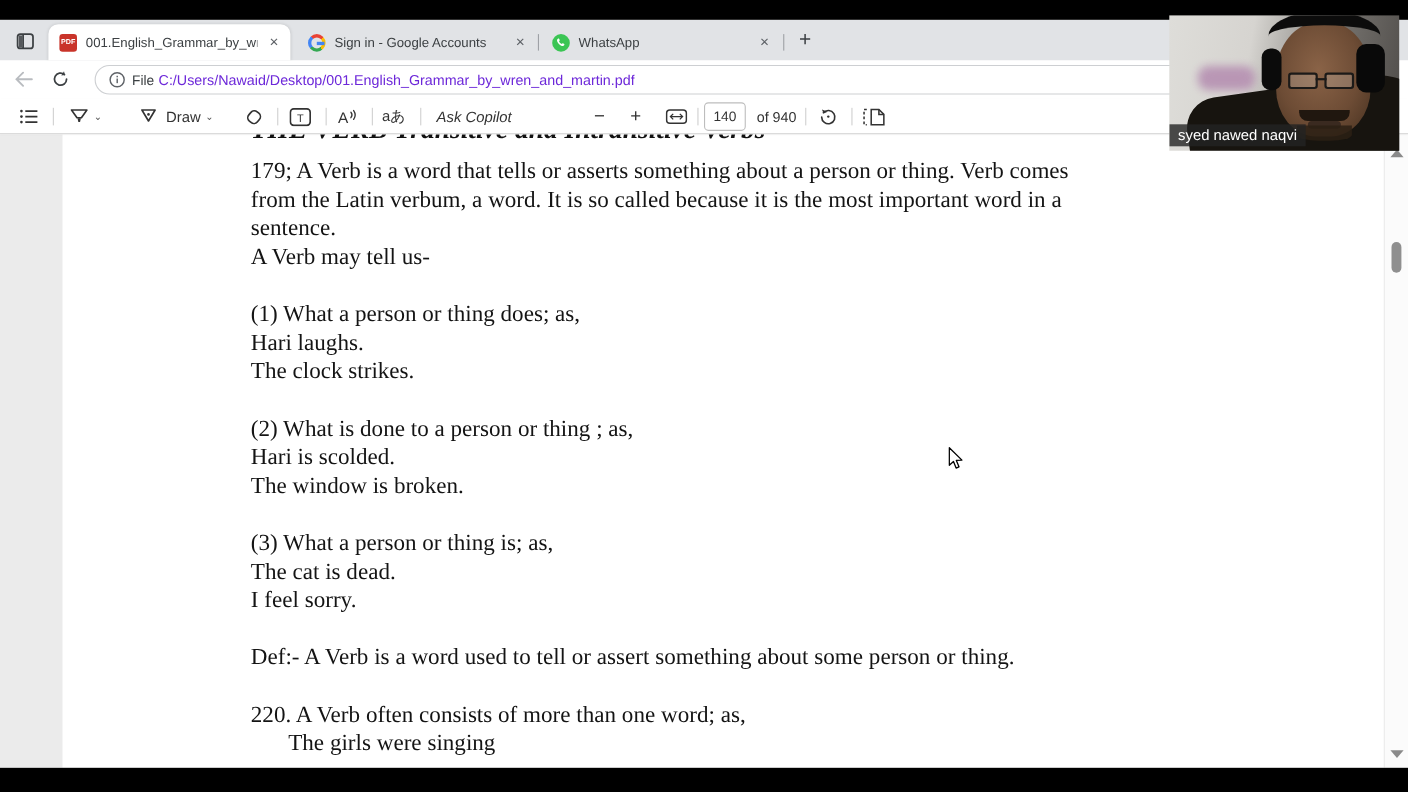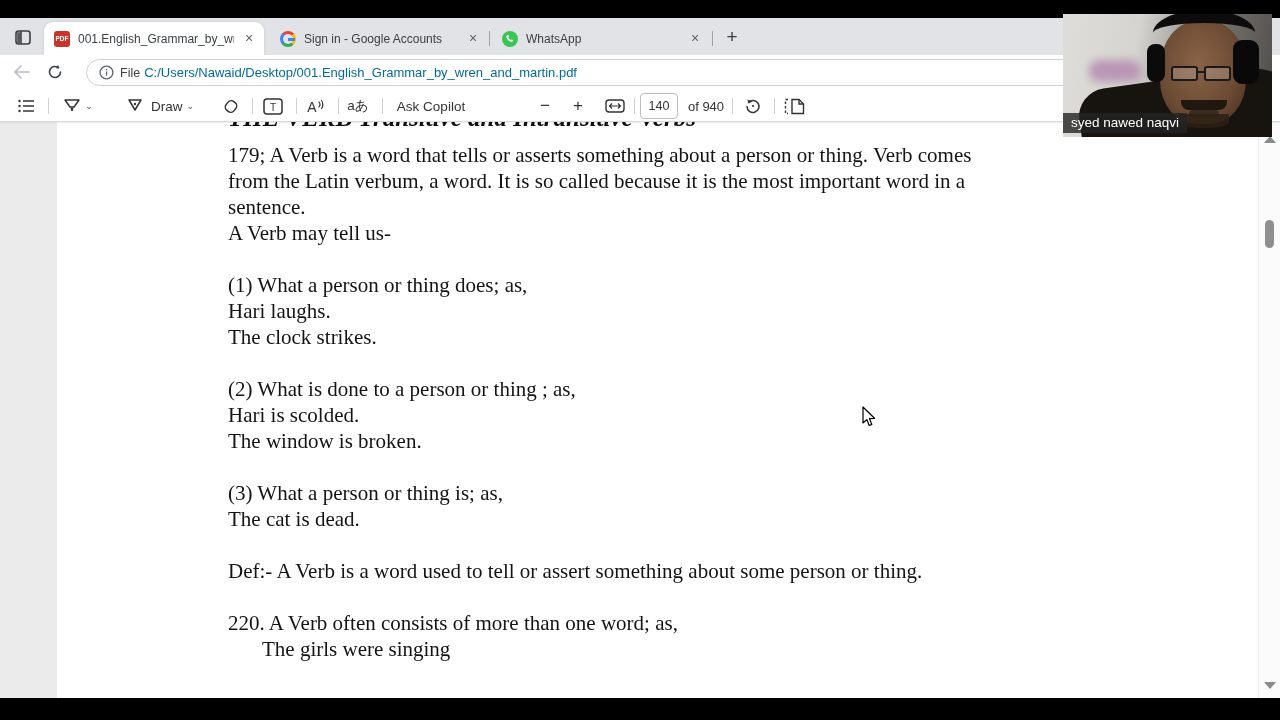--- a/index.html
+++ b/index.html
@@ -35,21 +35,21 @@
                  line-height:22px; font-size:19px; color:#3c4043; border-radius:5px; }
 
   
   #addr-row { left:0; top:55px; width:1280px; height:35px; background:#fff; z-index:2; }
   .nav-btn { position:absolute; top:4px; width:26px; height:26px; display:flex;
              align-items:center; justify-content:center; border-radius:5px; }
   #url-pill { position:absolute; left:86px; top:4px; width:1164px; height:27px;
               border:1px solid #cdcfd2; border-radius:14px; background:#fff;
               display:flex; align-items:center; }
   #url-scheme { font-size:12.5px; color:#3c4043; margin:0 4px 0 6px; }
-  #url-text { font-size:13px; color:#0369a1; white-space:nowrap; overflow:hidden; }
+  #url-text { font-size:13px; color:#6d28d9; white-space:nowrap; overflow:hidden; }
 
   
   #pdf-toolbar { left:0; top:90px; width:1280px; height:32px; background:#fff; z-index:3;
                  border-bottom:1px solid #d8d8d8; box-shadow:0 1px 2px rgba(0,0,0,.08); }
   .tb-btn { position:absolute; top:3px; height:26px; display:flex; align-items:center;
             justify-content:center; border-radius:4px; color:#333; }
   .tb-sep { position:absolute; top:8px; width:1px; height:16px; background:#d0d0d0; }
   .tb-label { font-size:13.5px; color:#333;text-align:center; }
   #page-input { position:absolute; left:640px; top:3px; width:38px; height:26px;
                 border:1px solid #bdbdbd; border-radius:4px; text-align:center;
@@ -231,21 +231,21 @@
         <path d="M14 4 Q16 6.5 14 9 M16.5 2.5 Q19.3 6.5 16.5 10.5" fill="none" stroke="#333" stroke-width="1.2" stroke-linecap="round"></path>
       </svg>
     </div>
     <div class="tb-sep" style="left:338px;"></div>
 
     <div class="tb-btn" style="left:342px; width:32px; font-size:13.5px;align-items:center;">
       <span>aあ</span>
     </div>
     <div class="tb-sep" style="left:382px;"></div>
 
-    <div class="tb-btn" style="left:392px; width:78px;">
+    <div class="tb-btn" style="left:392px; width:78px;font-style:italic;">
       <span class="tb-label">Ask Copilot</span>
     </div>
 
     <div class="tb-btn" style="left:532px; width:26px; font-size:17px;">
       <span>−</span>
     </div>
     <div class="tb-btn" style="left:565px; width:26px; font-size:17px;">
       <span>+</span>
     </div>
     <div class="tb-btn" style="left:600px; width:30px;">
@@ -293,20 +293,21 @@
           <div class="pdf-line">(1) What a person or thing does; as,</div>
           <div class="pdf-line">Hari laughs.</div>
           <div class="pdf-line">The clock strikes.</div>
           <div class="pdf-line"></div>
           <div class="pdf-line">(2) What is done to a person or thing ; as,</div>
           <div class="pdf-line">Hari is scolded.</div>
           <div class="pdf-line">The window is broken.</div>
           <div class="pdf-line"></div>
           <div class="pdf-line">(3) What a person or thing is; as,</div>
           <div class="pdf-line">The cat is dead.</div>
+          <div class="pdf-line">I feel sorry.</div>
           <div class="pdf-line"></div>
           <div class="pdf-line">Def:- A Verb is a word used to tell or assert something about some person or thing.</div>
           <div class="pdf-line"></div>
           <div class="pdf-line">220. A Verb often consists of more than one word; as,</div>
           <div class="pdf-line indent">The girls were singing</div>
         </div>
     </div>
     <div id="scrollbar">
       <div id="scroll-up-arrow"></div>
       <div id="scroll-thumb"></div>

